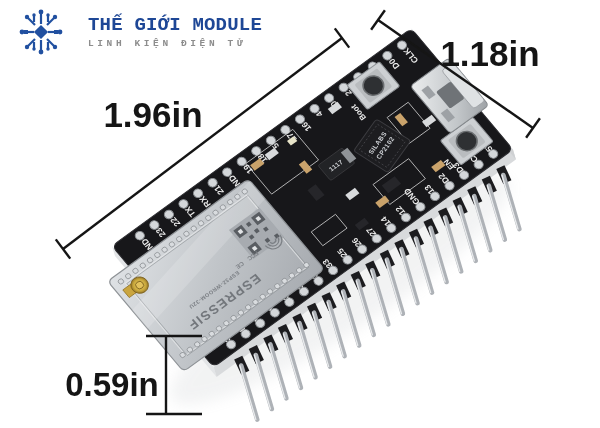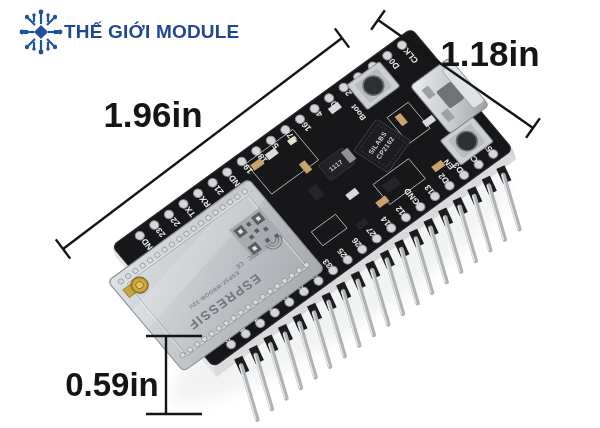--- a/index.html
+++ b/index.html
@@ -1,20 +1,20 @@
 <!DOCTYPE html>
 <html><head>
 <meta charset="utf-8">
 <style>
   html,body{margin:0;padding:0;background:#ffffff;}
   .stage{position:relative;width:600px;height:428px;background:#ffffff;overflow:hidden;
          font-family:"Liberation Sans",sans-serif;}
   .scene{position:absolute;left:0;top:0;}
   
-  .logo{position:absolute;left:18px;top:8px;display:flex;align-items:center;gap:0;}
+  .logo{position:absolute;left:18px;top:8px;display:flex;align-items:center;gap:24px;font-family:Liberation Mono, monospace;}
   .logo-title{font-size:19px;font-weight:700;color:#1e4796;letter-spacing:.2px;line-height:1.1;}
   .logo-sub{font-size:9.5px;font-weight:700;color:#8d8d8d;letter-spacing:3.6px;margin-top:3px;}
   
   .dim-label{font:600 35px "Liberation Sans",sans-serif;fill:#151515;}
   .dim-label-small{font:600 33px "Liberation Sans",sans-serif;fill:#151515;}
   .pinlabel{font:700 8.5px "Liberation Sans",sans-serif;fill:#ececec;}
   .silk{font:700 8px "Liberation Sans",sans-serif;fill:#f0f0f0;}
   .shieldtxt{font:700 13px "Liberation Sans",sans-serif;fill:#73777c;letter-spacing:1.5px;}
   .shieldtxt2{font:700 5.5px "Liberation Sans",sans-serif;fill:#7b7f84;letter-spacing:.5px;}
   .certtxt{font:700 6px "Liberation Sans",sans-serif;fill:#7b7f84;}
@@ -397,15 +397,16 @@
         <circle cx="16" cy="7" r="1.7"></circle>
           <circle cx="30" cy="7" r="1.7"></circle>
         <circle cx="16" cy="41" r="1.7"></circle>
           <circle cx="30" cy="41" r="1.7"></circle>
         <rect x="6" y="22" width="4" height="4"></rect>
           <rect x="36" y="22" width="4" height="4"></rect>
       </g>
     </svg>
     <div>
       <div class="logo-title">THẾ GIỚI MODULE</div>
+      <div class="logo-sub">LINH KIỆN ĐIỆN TỬ</div>
     </div>
   </div>
 </div>
 
 </body></html>

